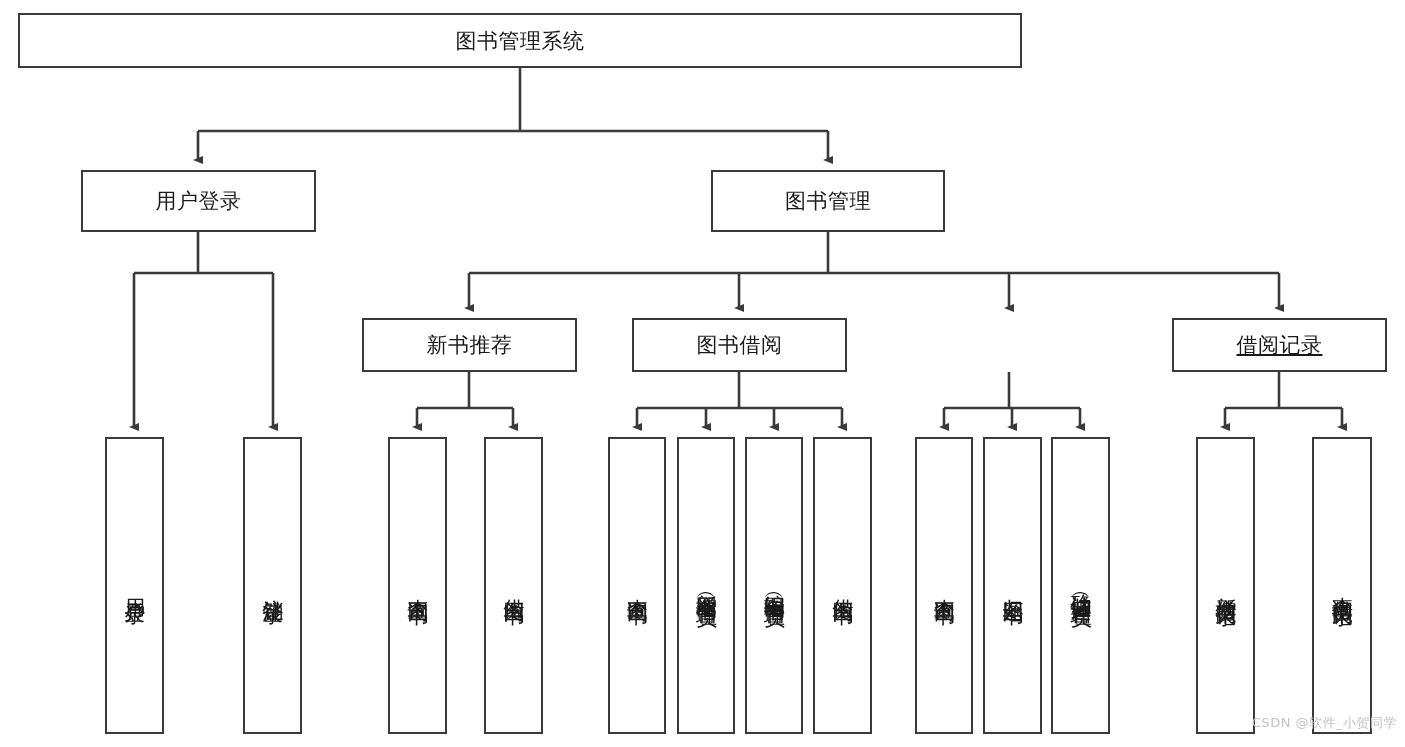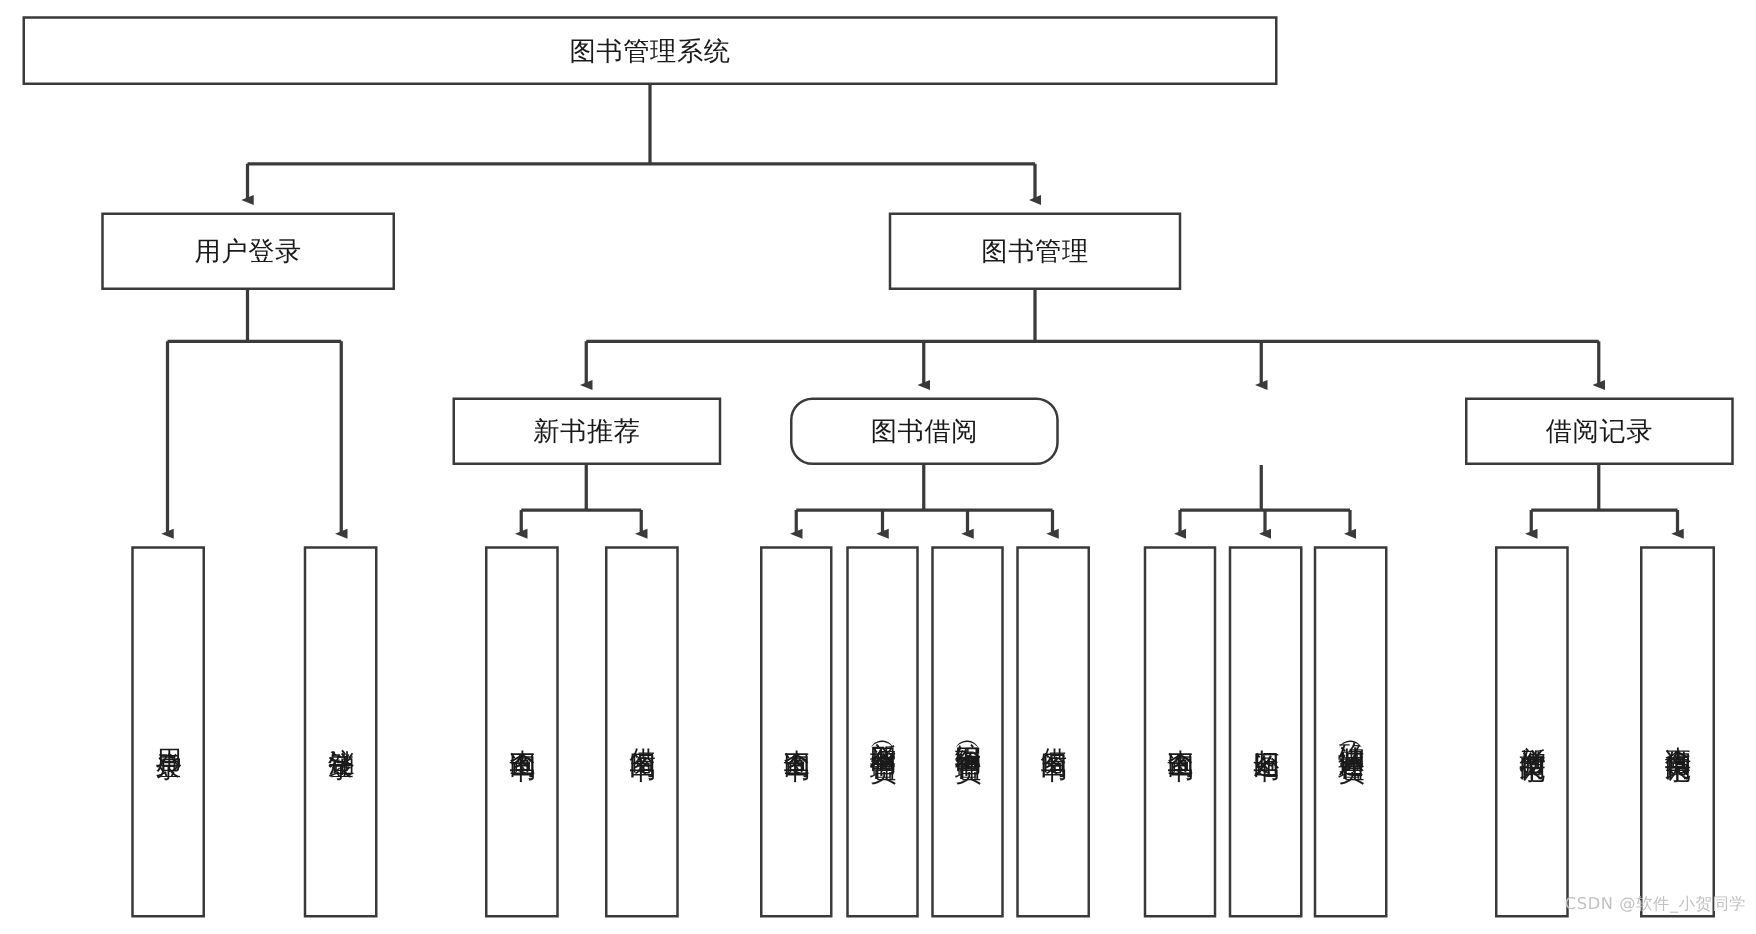--- a/index.html
+++ b/index.html
@@ -129,24 +129,24 @@
   <div class="node horiz" style="left:81px; top:170px; width:235px; height:62px;">
     <span class="label">用户登录</span>
   </div>
   <div class="node horiz" style="left:711px; top:170px; width:234px; height:62px;">
     <span class="label">图书管理</span>
   </div>
 
   <div class="node horiz" style="left:362px; top:318px; width:215px; height:54px;">
     <span class="label">新书推荐</span>
   </div>
-  <div class="node horiz" style="left:632px; top:318px; width:215px; height:54px;border-radius:18px;">
+  <div class="node horiz" style="left:632px; top:318px; width:215px; height:54px;">
     <span class="label">图书借阅</span>
   </div>
-  <div class="node horiz" style="left:1172px; top:318px; width:215px; height:54px;">
+  <div class="node horiz" style="left:1172px; top:318px; width:215px; height:54px;text-decoration:underline;">
     <span class="label">借阅记录</span>
   </div>
 
   <div class="node vert" style="left:105px; top:437px; width:59px; height:297px;">
     <span class="label">用户登录</span>
   </div>
   <div class="node vert" style="left:243px; top:437px; width:59px; height:297px;">
     <span class="label">注销登录</span>
   </div>
 

